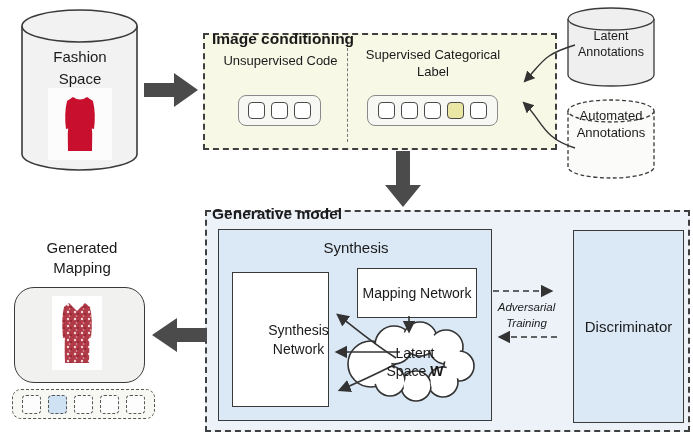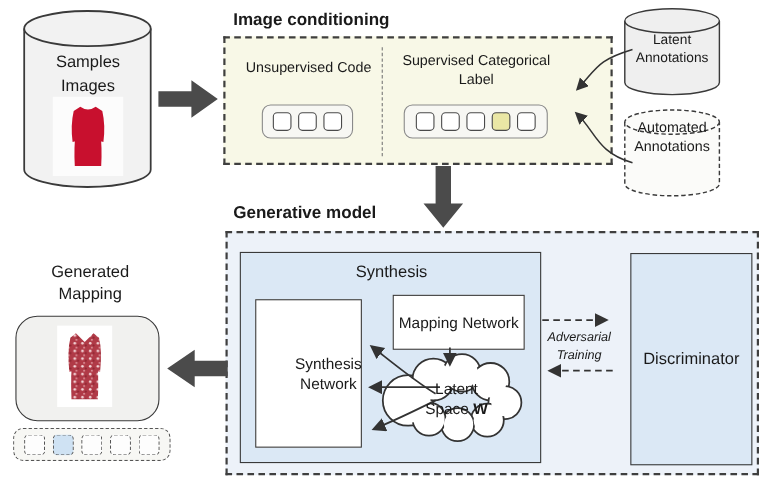--- a/index.html
+++ b/index.html
@@ -1,20 +1,20 @@
 <!DOCTYPE html>
 <html><head>
 <meta charset="utf-8">
 <style>
   html,body{margin:0;padding:0;background:#fff;}
   #stage{position:relative;width:693px;height:437px;background:#fff;overflow:hidden;
          font-family:"Liberation Sans","DejaVu Sans",sans-serif;color:#1a1a1a;}
   .abs{position:absolute;box-sizing:border-box;}
   .lbl{text-align:center;line-height:1.3;z-index:10;}
-  .title{font-weight:bold;font-size:15.5px;z-index:10;}
+  .title{font-weight:bold;font-size:15.5px;z-index:10;margin-top:20px;}
   
   #cond-box{left:203px;top:33px;width:354px;height:117px;border:2px dashed #3f3f3f;
             background:#f8f8e7;z-index:1;}
   #cond-divider{left:142px;top:8px;height:99px;width:0;border-left:1px dashed #777;}
   #gen-box{left:205px;top:210px;width:485px;height:222px;border:2px dashed #3f3f3f;
            background:#edf2f9;z-index:1;}
   
   .module{border:1.5px solid #3a3a3a;background:#dbe8f5;}
   #generator{left:11px;top:17px;width:274px;height:192px;}
   #generator-label{left:0;top:8px;width:274px;font-size:15px;}
@@ -81,21 +81,21 @@
     </div>
     <div id="discriminator" class="abs module">Discriminator</div>
     <div id="adversarial" class="abs">Adversarial Training</div>
   </div>
 
   <div id="latent-label" class="abs">
     <span>Latent</span><br>
     <span>Space</span><b style="margin-left:4px;">W</b>
   </div>
 
-  <div class="abs lbl" style="left:40px;top:46px;width:80px;font-size:15px;line-height:1.45;">Samples Images</div>
+  <div class="abs lbl" style="left:40px;top:46px;width:80px;font-size:15px;line-height:1.45;">Fashion Space</div>
   <div class="abs lbl" style="left:569px;top:28px;width:84px;font-size:12.5px;">Latent Annotations</div>
   <div class="abs lbl" style="left:569px;top:108px;width:84px;font-size:13px;">Automated Annotations</div>
   <div class="abs lbl" style="left:30px;top:238px;width:104px;font-size:15px;line-height:1.35;">Generated Mapping</div>
 
   <div id="sample-box" class="abs"></div>
   <div id="sample-strip" class="abs strip-dashed">
       <span class="cell"></span>
       <span class="cell hl"></span>
       <span class="cell"></span>
       <span class="cell"></span>

